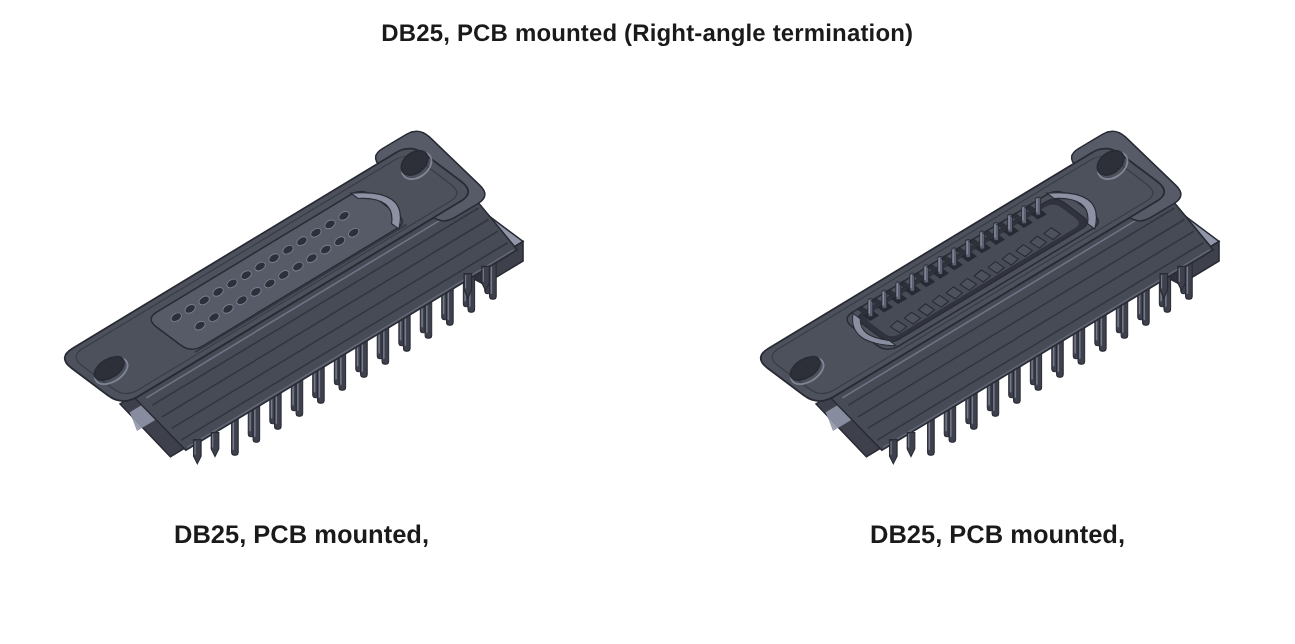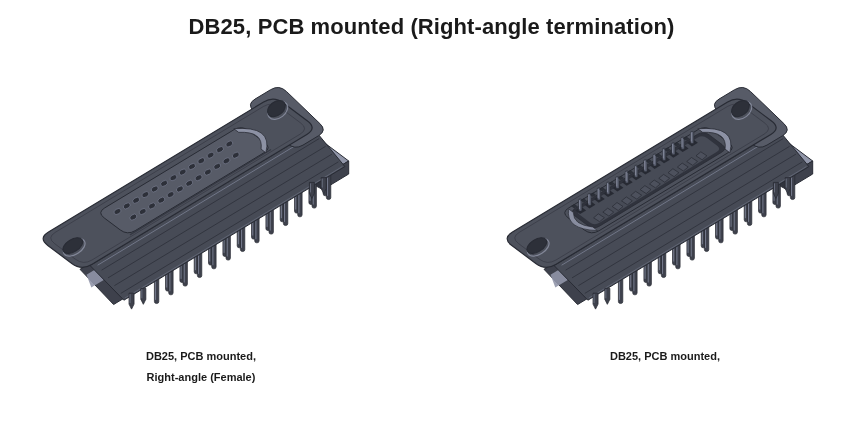--- a/index.html
+++ b/index.html
@@ -6,32 +6,32 @@
   .canvas{
     position:relative;
     width:863px;height:429px;
     background:var(--c-background,#fff);
     font-family:"Liberation Sans", sans-serif;
     overflow:hidden;
   }
   .title{
     position:absolute;top:14px;left:0;right:0;
     text-align:center;
-    font-size:22px;font-weight:bold;
+    font-size:16px;font-weight:bold;
     color:var(--c-text,#1a1a1a);
     letter-spacing:0.1px;
   }
   .fig{position:absolute;top:56px;width:330px;margin:0;}
   .fig-left{left:36px;}
   .fig-right{left:500px;}
   .fig svg{display:block;width:330px;height:275px;}
   .caption{
     margin-top:15px;
     text-align:center;
-    font-size:11px;font-weight:bold;line-height:21px;
+    font-size:17px;font-weight:bold;line-height:21px;
     color:var(--c-text,#1a1a1a);
   }
 </style>
 </head>
 <body>
 
 <div class="canvas">
 
   <div class="title">DB25, PCB mounted (Right-angle termination)</div>
 
@@ -140,21 +140,20 @@
           <path d="M104.84,232.32 l5,0 l0,11 l-2.5,5 l-2.5,-5 Z" fill="#3e414c" stroke="#282b34" stroke-width="0.8"></path>
           <line x1="105.84" y1="233.32" x2="105.84" y2="242.32" stroke="#7b8194" stroke-width="0.8" opacity="0.9"></line>
           <path d="M273.4,126.39999999999999 l5,0 l0,11 l-2.5,5 l-2.5,-5 Z" fill="#3e414c" stroke="#282b34" stroke-width="0.8"></path>
           <line x1="274.4" y1="127.39999999999999" x2="274.4" y2="136.39999999999998" stroke="#7b8194" stroke-width="0.8" opacity="0.9"></line>
           <path d="M285.2,121.6 l5,0 l0,11 l-2.5,5 l-2.5,-5 Z" fill="#3e414c" stroke="#282b34" stroke-width="0.8"></path>
           <line x1="286.2" y1="122.6" x2="286.2" y2="131.6" stroke="#7b8194" stroke-width="0.8" opacity="0.9"></line>
         </g>
       </svg>
     <figcaption class="caption">
       <div>DB25, PCB mounted,</div>
-      <div>Right-angle (Female)</div>
     </figcaption>
   </figure>
 
   <figure class="fig fig-right">
     <svg id="connector-svg-1" viewBox="0 0 330 275">
         <g>
           <polygon points="244.8,98.3 277.5,78.6 312.7,105.0 286.9,120.6" fill="#9095a8" stroke="#282b34" stroke-width="1"></polygon>
           <polygon points="286.9,120.6 312.7,105.0 312.7,118.0 286.9,133.6" fill="#3e414c" stroke="#282b34" stroke-width="1"></polygon>
           <polygon points="244.8,98.3 286.9,120.6 286.9,133.6 244.8,111.3" fill="#30333d" stroke="#282b34" stroke-width="1"></polygon>
           <polygon points="44.0,213.3 85.2,188.3 118.8,223.5 77.6,248.5" fill="#3e414c" stroke="#282b34" stroke-width="1"></polygon>

